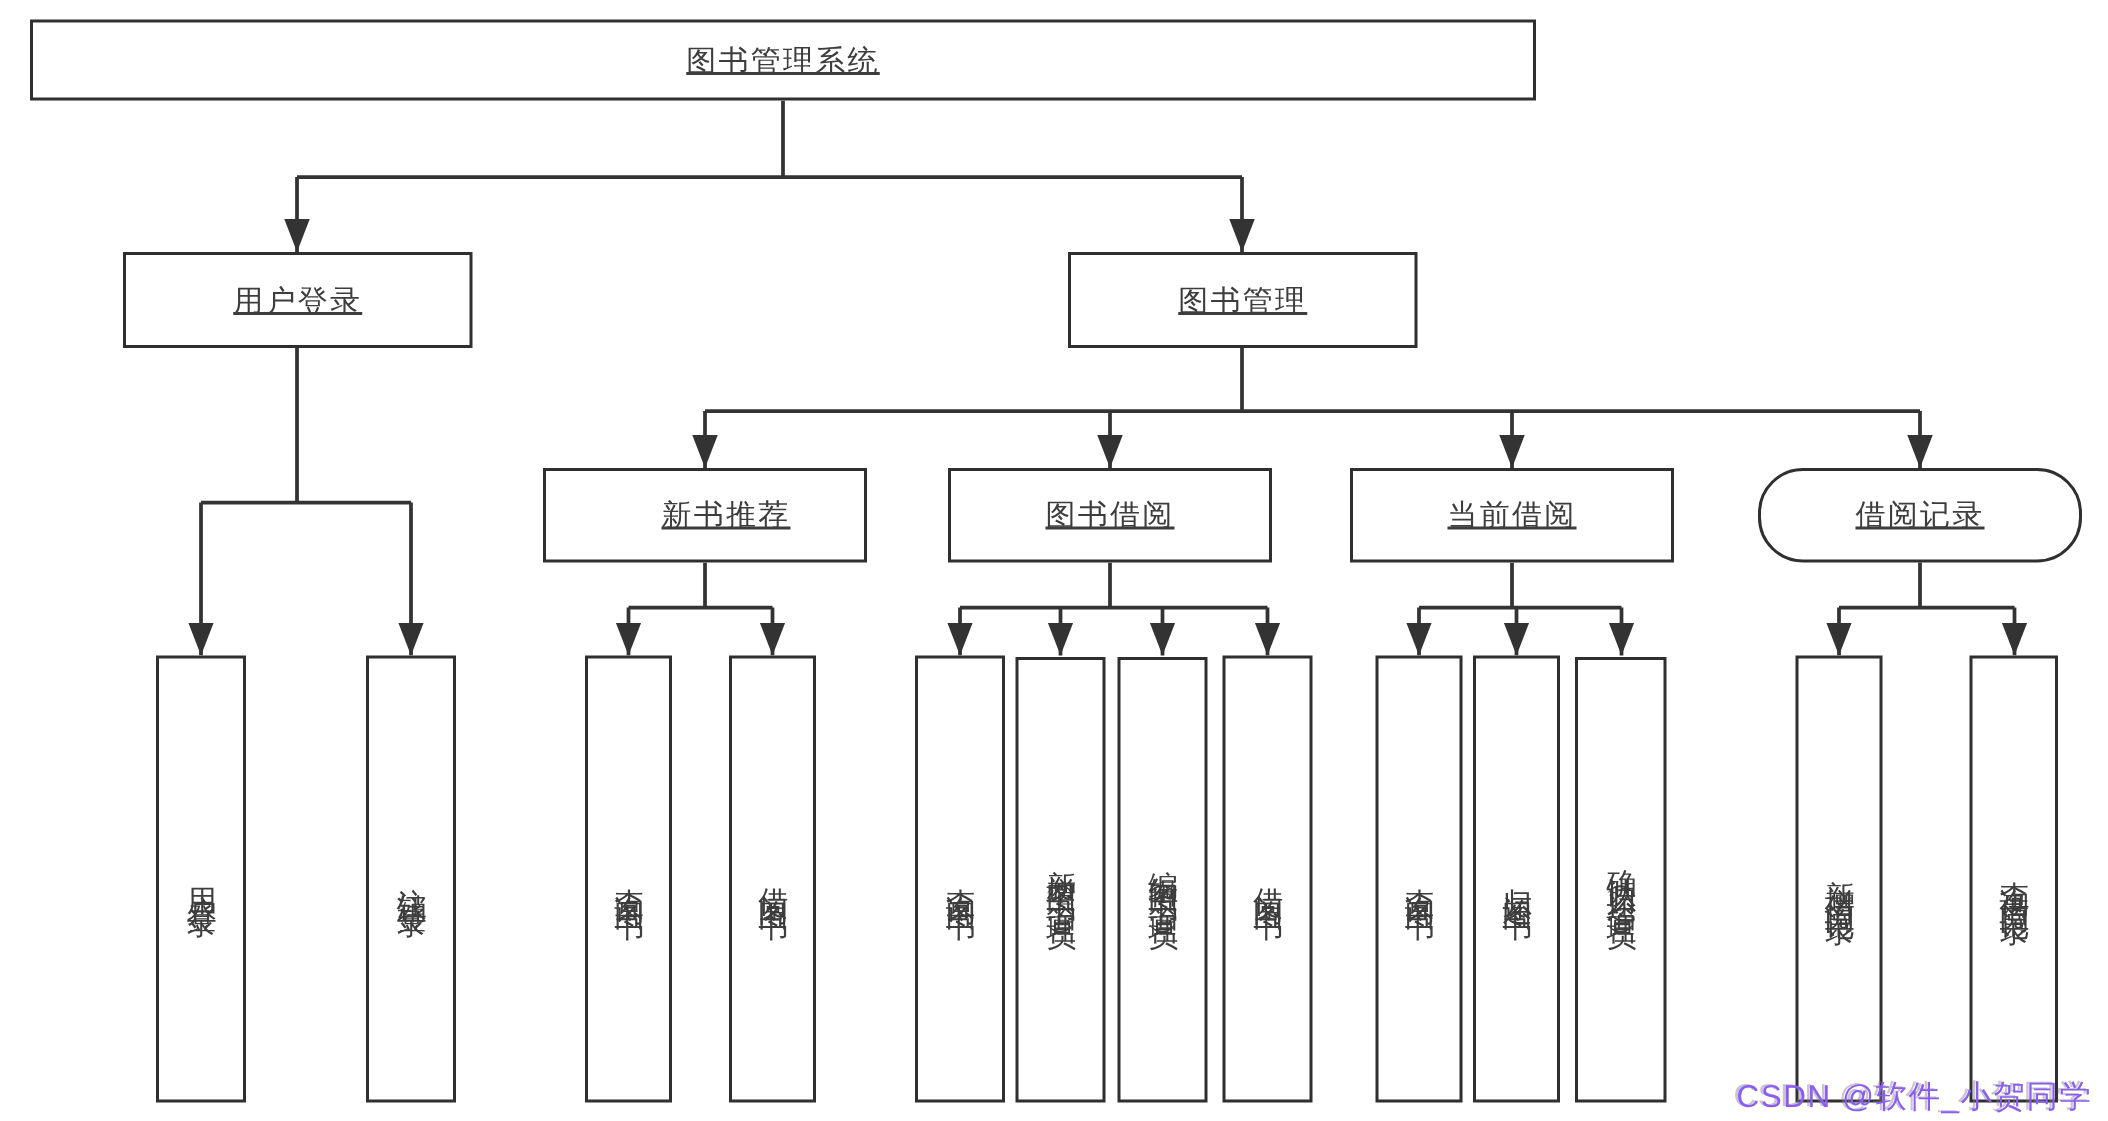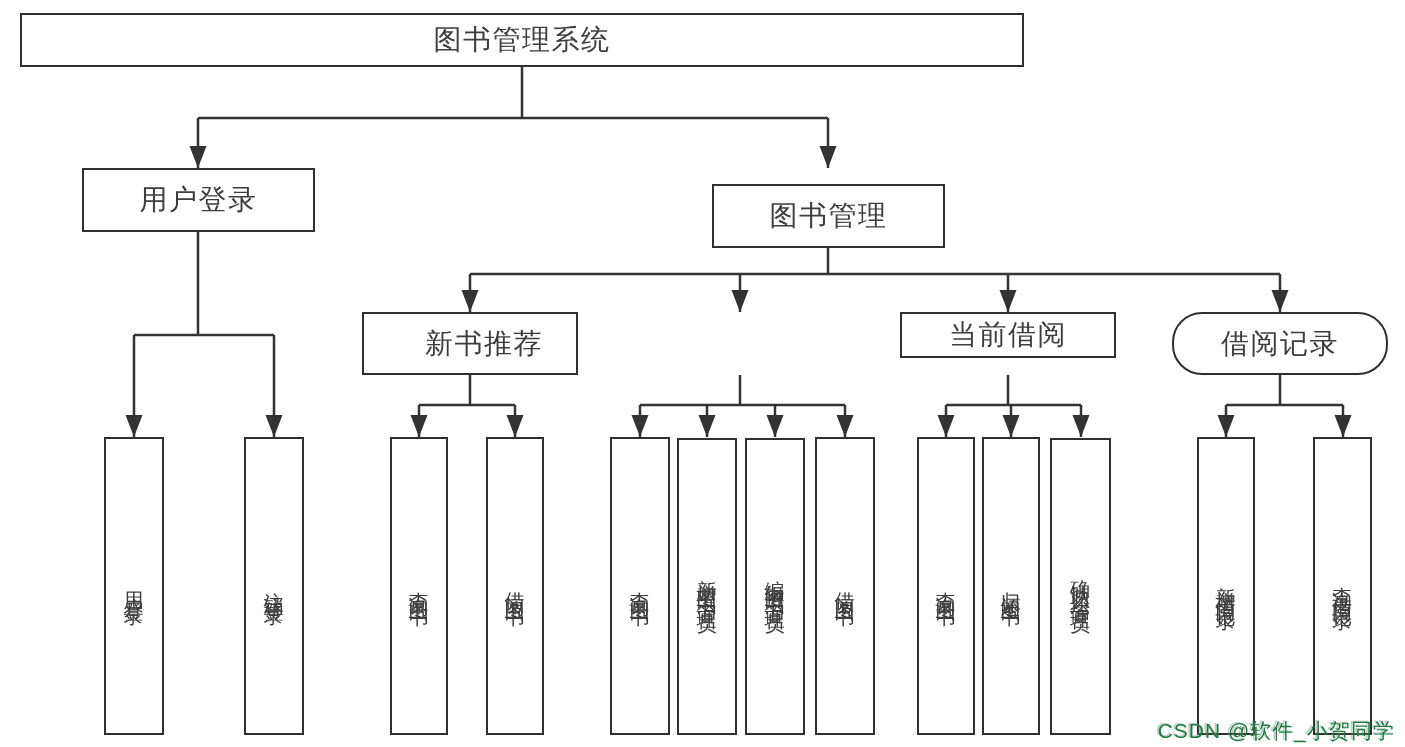--- a/index.html
+++ b/index.html
@@ -17,24 +17,25 @@
     width: 1405px; height: 747px;
   }
   .hbox {
     position: absolute;
     box-sizing: border-box;
     border: 2.5px solid #2f2f2f;
     background: #ffffff;
     display: flex;
     align-items: center;
     justify-content: center;
-    font-size: 28px;
+    font-size: 20px;
     letter-spacing: 1.5px;
     color: #3d3d3d;
     white-space: nowrap;
+    text-decoration: underline;
   }
   .vbox {
     position: absolute;
     box-sizing: border-box;
     border: 2.5px solid #2f2f2f;
     background: #ffffff;
     display: flex;
     align-items: center;
     justify-content: center;
     writing-mode: vertical-rl;
@@ -107,38 +108,39 @@
       <path d="M1280,375 L1280,405"></path>
       <path d="M1226,405 L1343,405"></path>
       <path d="M1226,405 L1226,437" marker-end="url(#ah)"></path>
       <path d="M1343,405 L1343,437" marker-end="url(#ah)"></path>
     </g>
   </svg>
 
   <div class="hbox" style="left:20px; top:13px; width:1004px; height:54px;">图书管理系统</div>
 
   <div class="hbox" style="left:82px; top:168px; width:233px; height:64px;">用户登录</div>
-  <div class="hbox" style="left:712px; top:184px; width:233px; height:64px;">图书管理</div>
+  <div class="hbox" style="left:712px; top:168px; width:233px; height:64px;">图书管理</div>
 
   <div class="hbox" style="left:362px; top:312px; width:216px; height:63px;padding-left:28px;">新书推荐</div>
-  <div class="hbox" style="left:900px; top:312px; width:216px; height:46px;">当前借阅</div>
+  <div class="hbox" style="left:632px; top:312px; width:216px; height:63px;">图书借阅</div>
+  <div class="hbox" style="left:900px; top:312px; width:216px; height:63px;">当前借阅</div>
   <div class="hbox" style="left:1172px; top:312px; width:216px; height:63px;border-radius:30px;">借阅记录</div>
 
   <div class="vbox" style="left:104px; top:437px; width:60px; height:298px;">用户登录</div>
   <div class="vbox" style="left:244px; top:437px; width:60px; height:298px;">注销登录</div>
 
   <div class="vbox" style="left:390px; top:437px; width:58px; height:298px;">查询图书</div>
   <div class="vbox" style="left:486px; top:437px; width:58px; height:298px;">借阅图书</div>
 
   <div class="vbox" style="left:610px; top:437px; width:60px; height:298px;">查询图书</div>
   <div class="vbox" style="left:677px; top:438px; width:60px; height:297px;">新增图书（管理员）</div>
   <div class="vbox" style="left:745px; top:438px; width:60px; height:297px;">编辑图书（管理员）</div>
   <div class="vbox" style="left:815px; top:437px; width:60px; height:298px;">借阅图书</div>
 
   <div class="vbox" style="left:917px; top:437px; width:58px; height:298px;">查询图书</div>
   <div class="vbox" style="left:982px; top:437px; width:58px; height:298px;">归还图书</div>
   <div class="vbox" style="left:1050px; top:438px; width:61px; height:297px;">确认归还（管理员）</div>
 
   <div class="vbox" style="left:1197px; top:437px; width:58px; height:298px;">新增借阅记录</div>
   <div class="vbox" style="left:1313px; top:437px; width:59px; height:298px;">查询借阅记录</div>
 
-  <div id="watermark" style="color: #15803d;">CSDN @软件_小贺同学</div>
+  <div id="watermark" style="color: #8b5cf6;">CSDN @软件_小贺同学</div>
 </div>
 
 </body></html>

